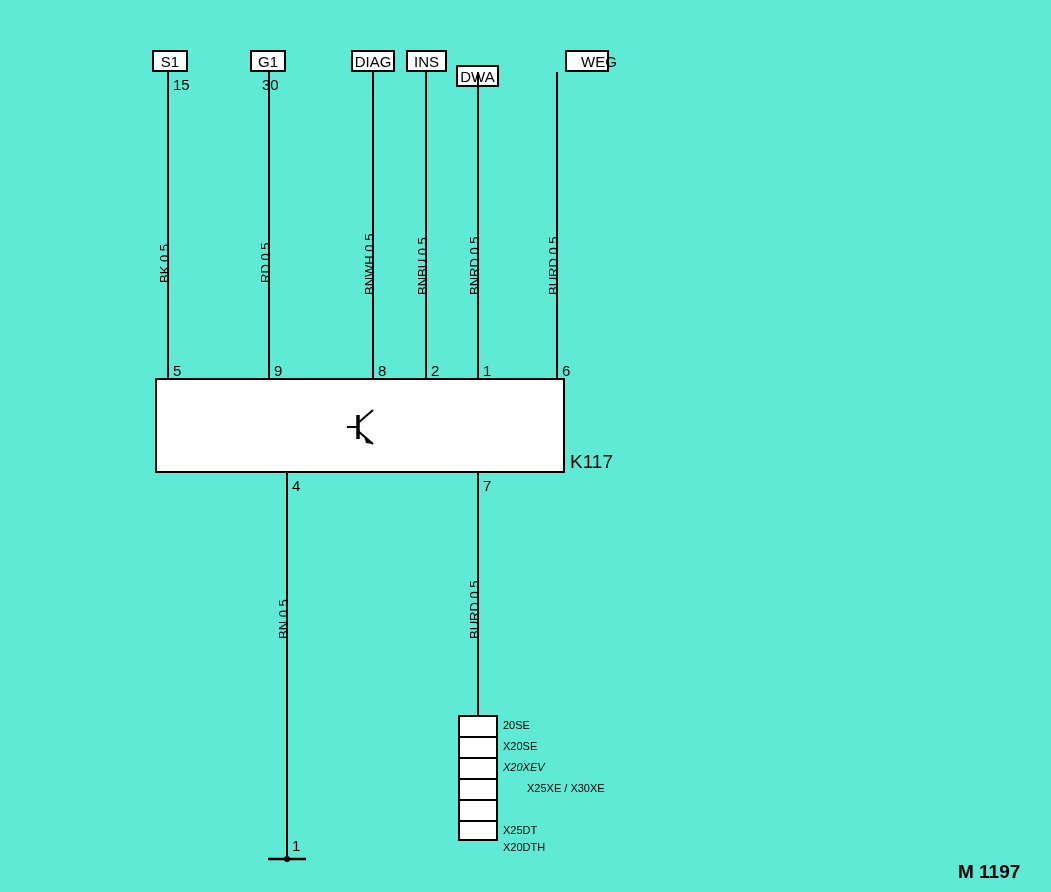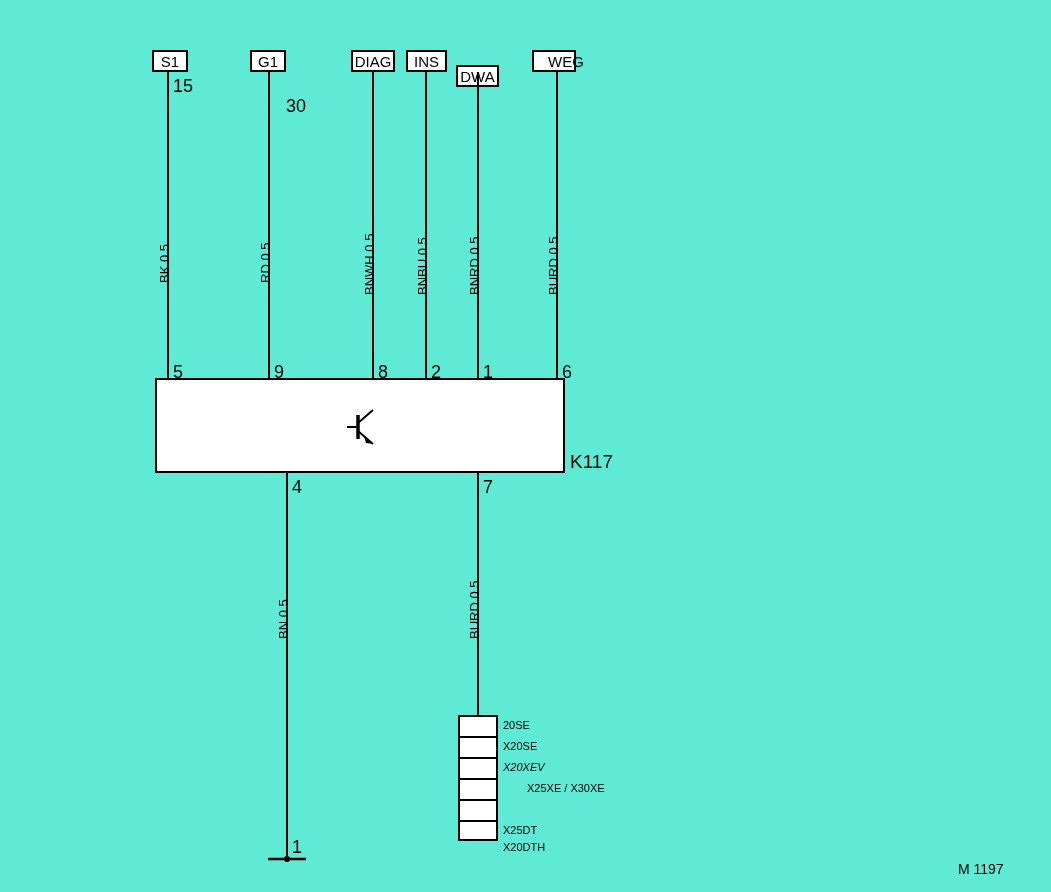--- a/index.html
+++ b/index.html
@@ -32,21 +32,21 @@
     display: flex;
     align-items: center;
     justify-content: center;
     font-size: 15px;
     line-height: 1;
     letter-spacing: 0px;
   }
 
   .pin-num {
     position: absolute;
-    font-size: 18px;
+    font-size: 15px;
     line-height: 1;
     white-space: nowrap;
   }
 
   .wire-label {
     position: absolute;
     font-size: 13px;
     line-height: 1;
     white-space: nowrap;
     transform-origin: 0 0;
@@ -92,22 +92,22 @@
     line-height: 21px;
     white-space: nowrap;
   }
 
   .ground {
     position: absolute;
   }
 
   .sheet-id {
     position: absolute;
-    font-size: 14px;
-    font-weight: normal;
+    font-size: 19px;
+    font-weight: bold;
     line-height: 1;
     white-space: nowrap;
   }
 </style>
 </head>
 <body>
 
 <div id="diagram">
 
   <div class="term-box" style="left:152px; top:50px; width:36px; height:22px;">
@@ -118,26 +118,26 @@
   </div>
   <div class="term-box" style="left:351px; top:50px; width:44px; height:22px;justify-content:center;">
     <span>DIAG</span>
   </div>
   <div class="term-box" style="left:406px; top:50px; width:41px; height:22px;">
     <span>INS</span>
   </div>
   <div class="term-box" style="left:456px; top:65px; width:43px; height:22px;">
     <span>DWA</span>
   </div>
-  <div class="term-box" style="left:532px; top:50px; width:44px; height:22px;padding-left:24px;">
+  <div class="term-box" style="left:565px; top:50px; width:44px; height:22px;padding-left:24px;">
     <span>WEG</span>
   </div>
 
   <div class="pin-num" style="left:173px; top:77px;">15</div>
-  <div class="pin-num" style="left:286px; top:77px;margin-top:20px;">30</div>
+  <div class="pin-num" style="left:262px; top:77px;">30</div>
 
   <div class="wire vwire" style="left:167px; top:72px; height:306px;"></div>
   <div class="wire vwire" style="left:268px; top:72px; height:306px;"></div>
   <div class="wire vwire" style="left:372px; top:72px; height:306px;"></div>
   <div class="wire vwire" style="left:425px; top:72px; height:306px;"></div>
   <div class="wire vwire" style="left:477px; top:72px; height:306px;"></div>
   <div class="wire vwire" style="left:556px; top:72px; height:306px;"></div>
 
   <div class="wire-label" style="left:158px; top:283px;">BK 0.5</div>
   <div class="wire-label" style="left:259px; top:283px;">RD 0.5</div>

